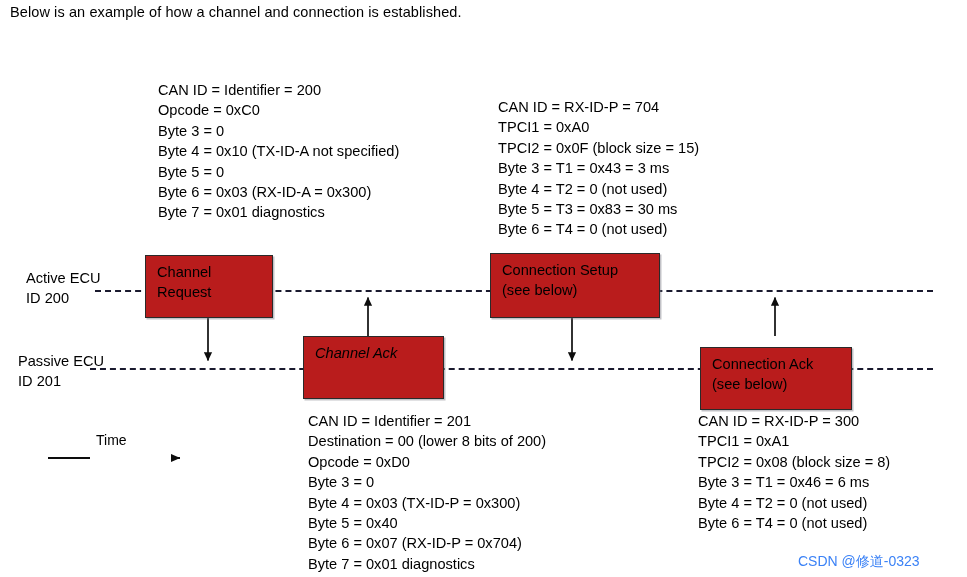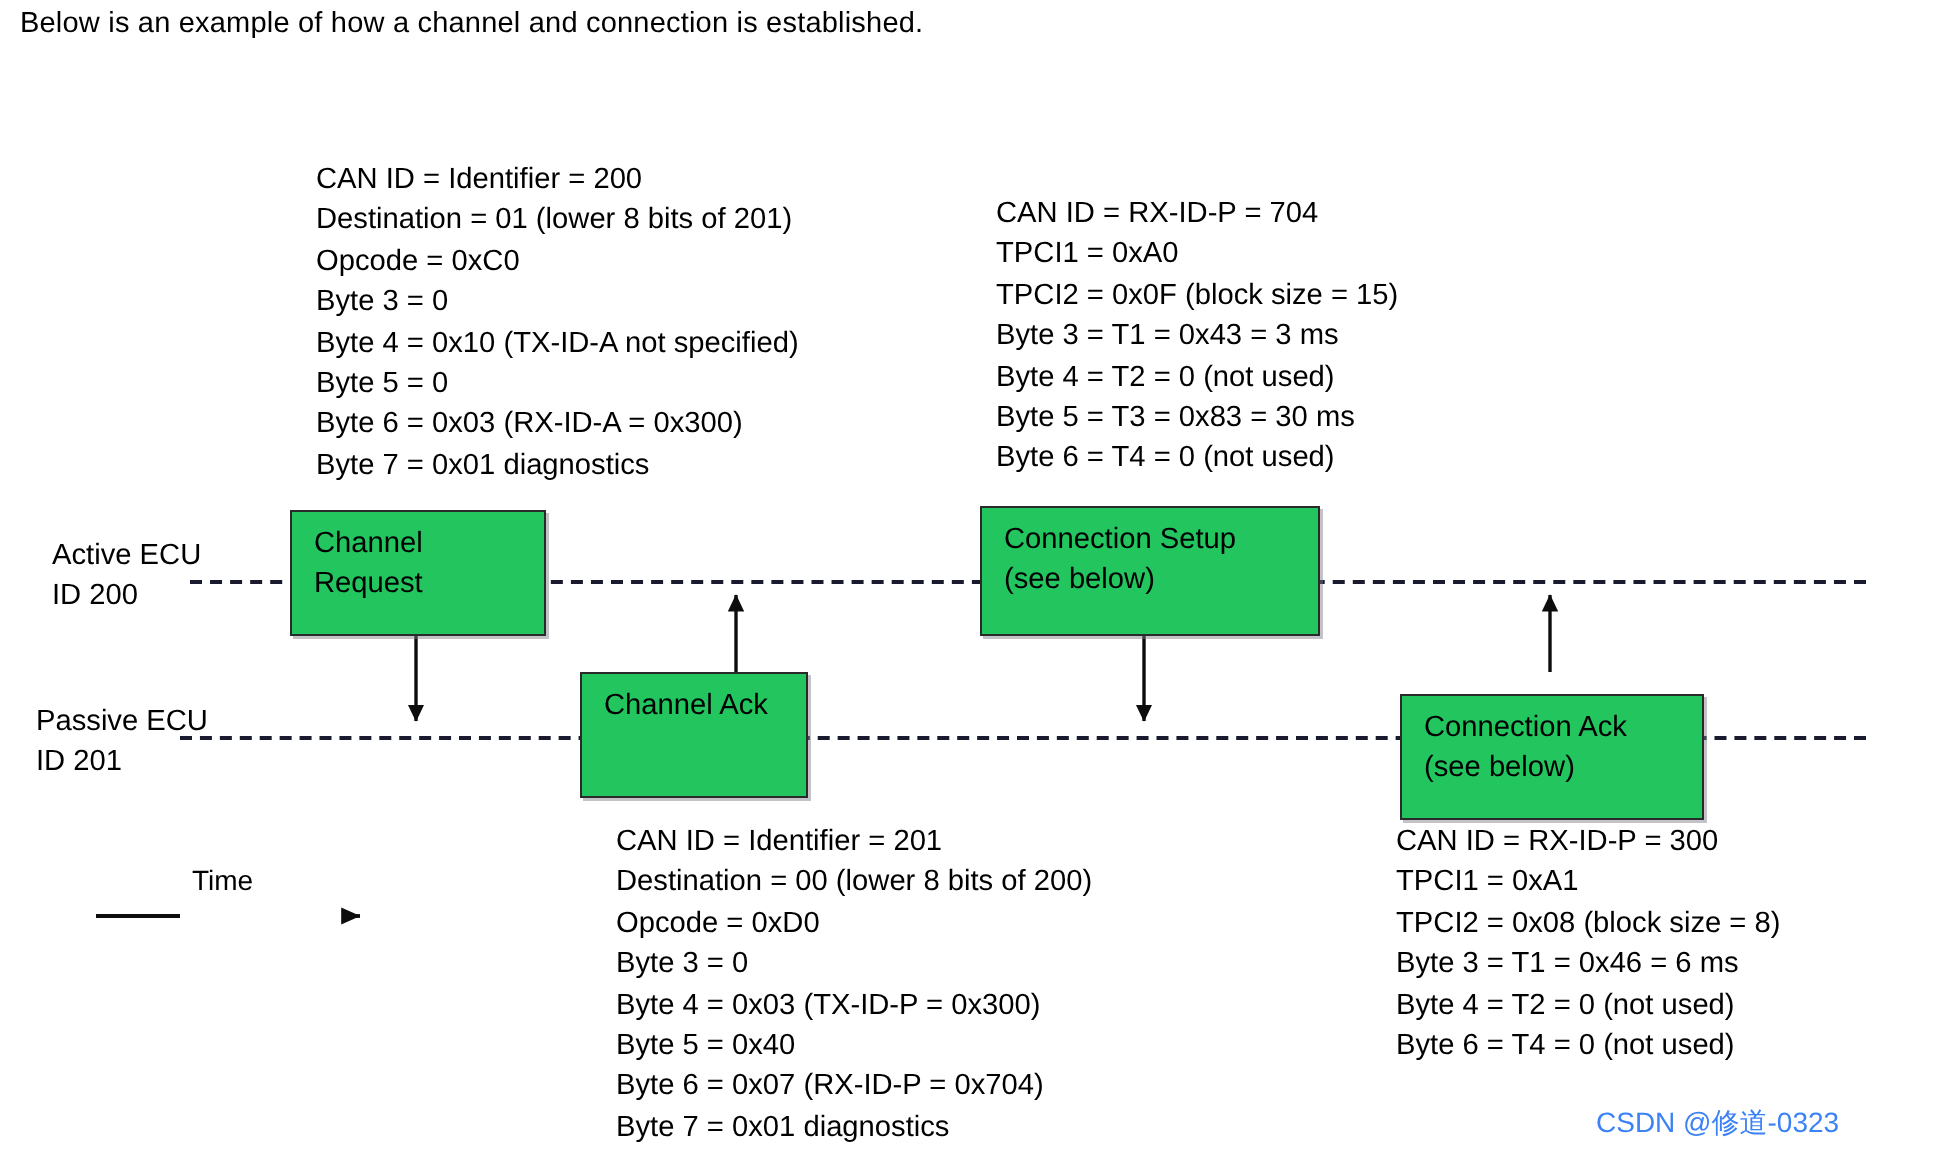--- a/index.html
+++ b/index.html
@@ -57,31 +57,31 @@
     border-top: 2px dashed #1a1a2e;
   }
   #lifeline-active { left: 95px; top: 290px; width: 838px; }
   #lifeline-passive { left: 90px; top: 368px; width: 843px; }
 
   
   .msg-box {
     position: absolute;
     box-sizing: border-box;
     border: 1.6px solid #2a2a2a;
-    background: #22c55e;
+    background: #b91c1c;
     font-size: 14.6px;
     line-height: 19.5px;
     padding: 7px 0 0 11px;
     box-shadow: 1.5px 1.5px 0 0 rgba(120,120,130,0.45);
     z-index: 3;
   }
   .msg-box .line { display: block; white-space: nowrap; }
 
   #box-channel-request  { left: 145px; top: 255px; width: 128px; height: 63px; }
-  #box-channel-ack      { left: 290px; top: 336px; width: 114px; height: 63px; }
+  #box-channel-ack      { left: 303px; top: 336px; width: 141px; height: 63px; font-style: italic; }
   #box-connection-setup { left: 490px; top: 253px; width: 170px; height: 65px; }
   #box-connection-ack   { left: 700px; top: 336px; width: 152px; height: 63px; margin-top: 11px; }
 
   
   .arrow {
     position: absolute;
     z-index: 2;
   }
   #time-label {
     position: absolute;
@@ -103,21 +103,20 @@
 </style>
 </head>
 <body>
 
 <div id="page">
 
   <div class="intro-text" id="intro-text">Below is an example of how a channel and connection is established.</div>
 
   <div class="note" id="note-channel-request">
     <span class="line">CAN ID = Identifier = 200</span>
-    <span class="line">Destination = 01 (lower 8 bits of 201)</span>
     <span class="line">Opcode = 0xC0</span>
     <span class="line">Byte 3 = 0</span>
     <span class="line">Byte 4 = 0x10 (TX-ID-A not specified)</span>
     <span class="line">Byte 5 = 0</span>
     <span class="line">Byte 6 = 0x03 (RX-ID-A = 0x300)</span>
     <span class="line">Byte 7 = 0x01 diagnostics</span>
   </div>
 
   <div class="note" id="note-connection-setup">
     <span class="line">CAN ID = RX-ID-P = 704</span>

